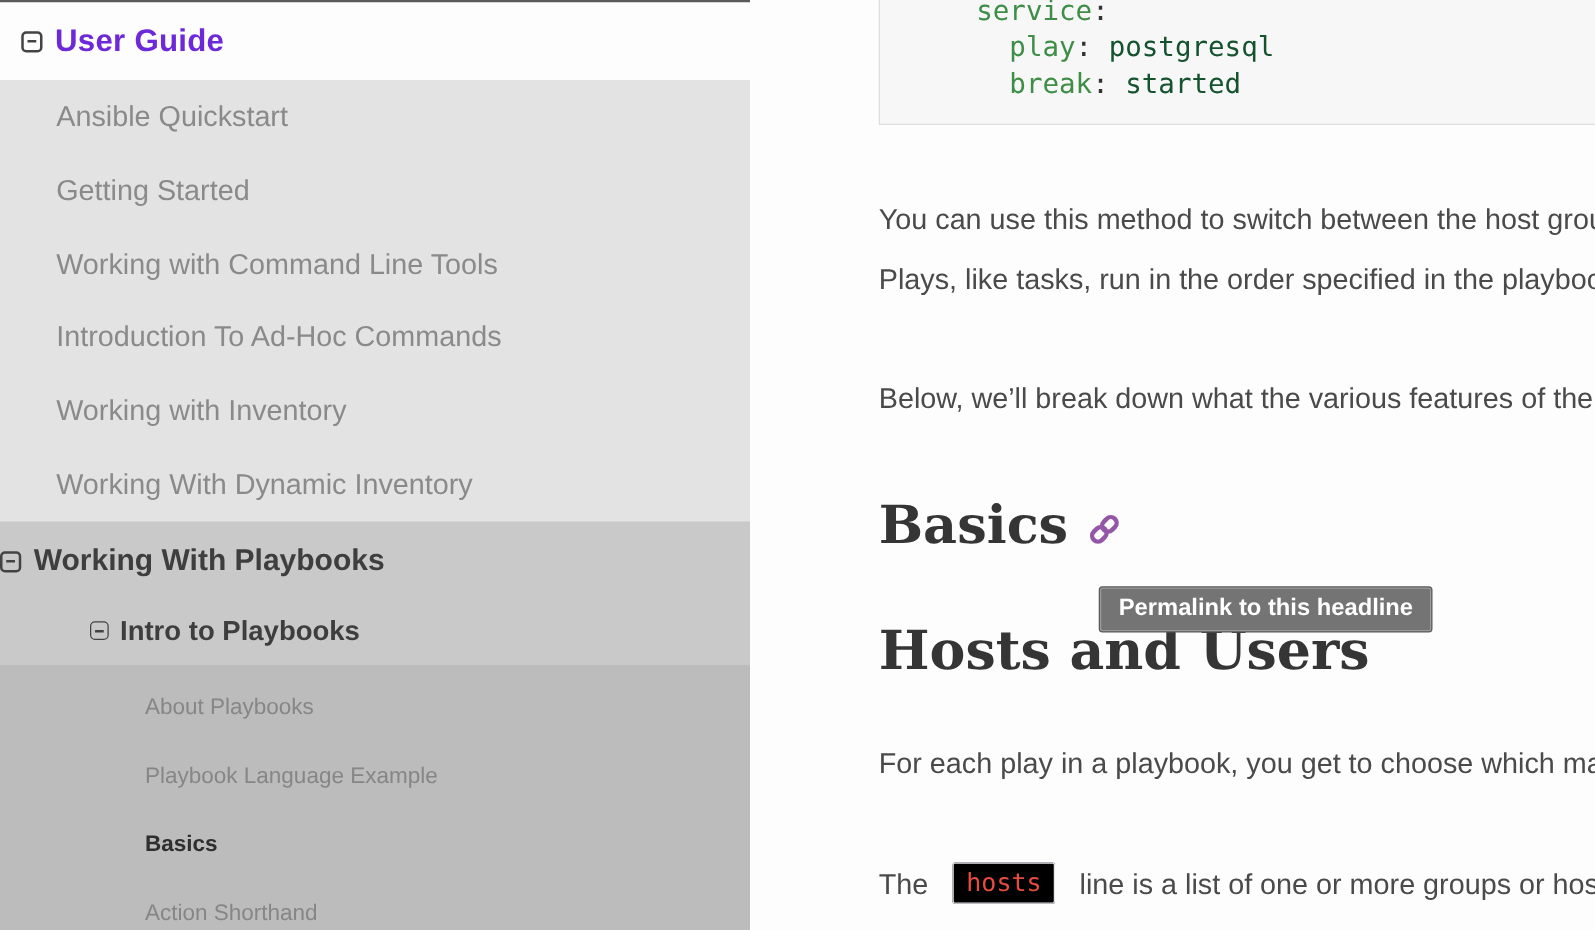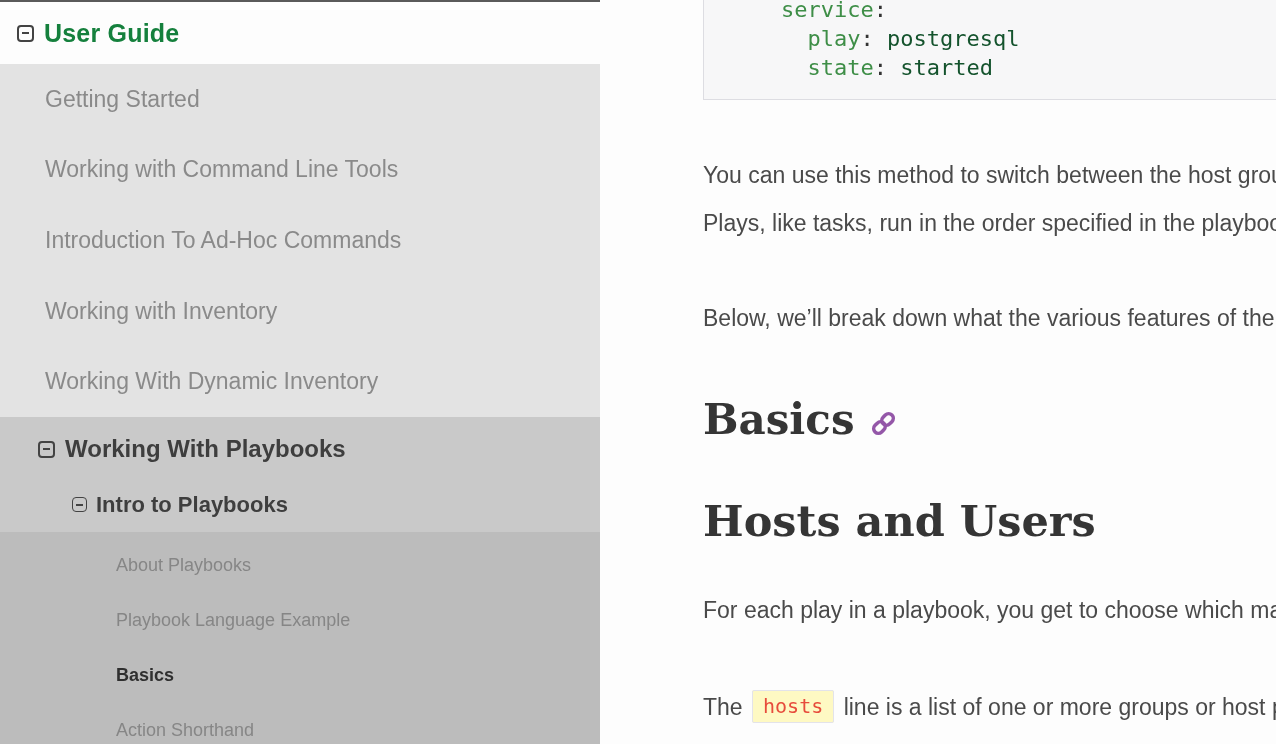--- a/index.html
+++ b/index.html
@@ -11,21 +11,21 @@
   #sidebar{
     position:absolute;left:0;top:0;width:600px;height:744px;
     border-top:2px solid #5a5a5a;background:#fdfdfd;
   }
   .sb-header{
     position:absolute;left:0;top:0;width:600px;height:62px;
     display:flex;align-items:center;padding-left:17px;box-sizing:border-box;
     background:#fdfdfd;cursor:pointer;
   }
   .sb-header .lbl{
-    font-size:25px;font-weight:bold;color:#15803d;margin-left:10px;letter-spacing:.2px;
+    font-size:25px;font-weight:bold;color:#6d28d9;margin-left:10px;letter-spacing:.2px;
   }
   .mbox{
     display:inline-block;width:17px;height:17px;box-sizing:border-box;
     border:2px solid #434343;border-radius:4px;position:relative;flex:0 0 auto;
   }
   .mbox::after{
     content:"";position:absolute;left:3px;right:3px;top:50%;margin-top:-1px;
     height:2px;background:#434343;
   }
   .mbox.sm{width:15px;height:15px;border-width:1.5px;}
@@ -35,21 +35,21 @@
   }
   .sb-row{display:flex;align-items:center;cursor:pointer;}
   .sb-l1 .sb-row{flex:1 1 auto;padding-left:45px;}
   .lbl{white-space:nowrap;}
   .muted{color:#8a8a8a;font-size:23px;}
   .sb-cur{
     position:absolute;left:0;top:415px;width:600px;height:115px;
     background:#c9c9c9;display:flex;flex-direction:column;padding-top:4px;box-sizing:border-box;
   }
   .sb-cur .sb-row{flex:1 1 auto;}
-  .sb-cur .sec{padding-left:38px;}
+  .sb-cur .sec{}
   .sb-cur .sec .lbl{font-size:24px;font-weight:bold;color:#3e3e3e;margin-left:10px;}
   .sb-cur .sub{padding-left:72px;text-align:center;}
   .sb-cur .sub .lbl{font-size:22px;font-weight:bold;color:#3e3e3e;margin-left:9px;}
   .sb-l3{
     position:absolute;left:0;top:530px;width:600px;height:214px;
     background:#bcbcbc;display:flex;flex-direction:column;padding-top:6px;box-sizing:border-box;
     overflow:hidden;
   }
   .sb-l3 .sb-row{height:55px;flex:0 0 auto;padding-left:116px;}
   .sb-l3 .lbl{color:#868686;font-size:18px;}
@@ -86,33 +86,36 @@
     color:#353535;
   }
   .tooltip{
     position:absolute;left:280px;top:470px;z-index:5;white-space:nowrap;
     background:#747474;color:#ffffff;font-weight:bold;font-size:19px;line-height:24px;
     padding:4px 14px 5px;border:1px solid #9c9c9c;border-radius:2px;
     box-shadow:0 0 0 1px #585858;
   }
   .inline-code{
     font-family:"DejaVu Sans Mono",monospace;font-size:20px;color:#e74c3c;
-    background:#fef9c3;border:1px solid #e3e3ea;border-radius:2px;
-    padding:3px 10px 4px;margin:0 3px;position:relative;top:-2px;
+    background:#000000;border:1px solid #e3e3ea;border-radius:2px;
+    padding:3px 10px 4px;margin:0 13px;position:relative;top:-2px;
   }
 </style>
 </head>
 <body>
 
 <nav id="sidebar">
   <div class="sb-header">
     <span class="mbox"></span>
     <span class="lbl">User Guide</span>
   </div>
   <div class="sb-l1" id="l1-list">
+      <div class="sb-row l1">
+        <span class="lbl muted">Ansible Quickstart</span>
+      </div>
       <div class="sb-row l1">
         <span class="lbl muted">Getting Started</span>
       </div>
       <div class="sb-row l1">
         <span class="lbl muted">Working with Command Line Tools</span>
       </div>
       <div class="sb-row l1">
         <span class="lbl muted">Introduction To Ad-Hoc Commands</span>
       </div>
       <div class="sb-row l1">
@@ -145,40 +148,41 @@
       <div class="sb-row">
         <span class="lbl">Action Shorthand</span>
       </div>
     </div>
 </nav>
 
 <main id="main">
   <div class="codeblock">
     <pre id="code-pre"><span class="tok-key">    service</span><span class="tok-punct">:</span>
 <span class="tok-key">      play</span><span class="tok-punct">:</span><span class="tok-value"> postgresql</span>
-<span class="tok-key">      state</span><span class="tok-punct">:</span><span class="tok-value"> started</span>
+<span class="tok-key">      break</span><span class="tok-punct">:</span><span class="tok-value"> started</span>
 </pre>
   </div>
 
   <p class="line" style="top:151px">You can use this method to switch between the host group you’re targeting, the username logging into the remote servers,</p>
   <p class="line" style="top:199px">Plays, like tasks, run in the order specified in the playbook: top to bottom.</p>
   <p class="line" style="top:294px">Below, we’ll break down what the various features of the playbook language are.</p>
 
   <h2 class="h2">
     <span>Basics</span>
     <a class="permalink">
       <svg width="29" height="29" viewBox="0 0 28 28" aria-hidden="true">
         <g fill="none" stroke="#9457a8" stroke-width="3.4" transform="rotate(-45 14 14)">
           <rect x="2.5" y="9.5" width="12" height="9" rx="4.5"></rect>
           <rect x="13.5" y="9.5" width="12" height="9" rx="4.5"></rect>
         </g>
       </svg>
     </a>
   </h2>
 
+  <div class="tooltip">Permalink to this headline</div>
 
   <h3 class="h3">Hosts and Users</h3>
 
   <p class="line" style="top:586px">For each play in a playbook, you get to choose which machines in your infrastructure to target and what remote user to</p>
 
   <p class="line" style="top:683px">
     <span>The </span><code class="inline-code">hosts</code><span> line is a list of one or more groups or host patterns, separated by colons, as described in the Patterns documentation.</span>
   </p>
 </main>
 

